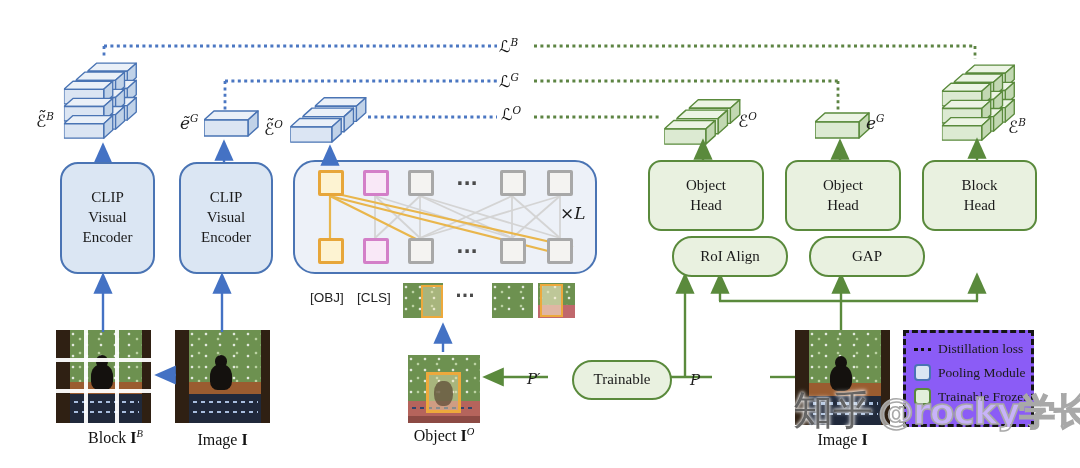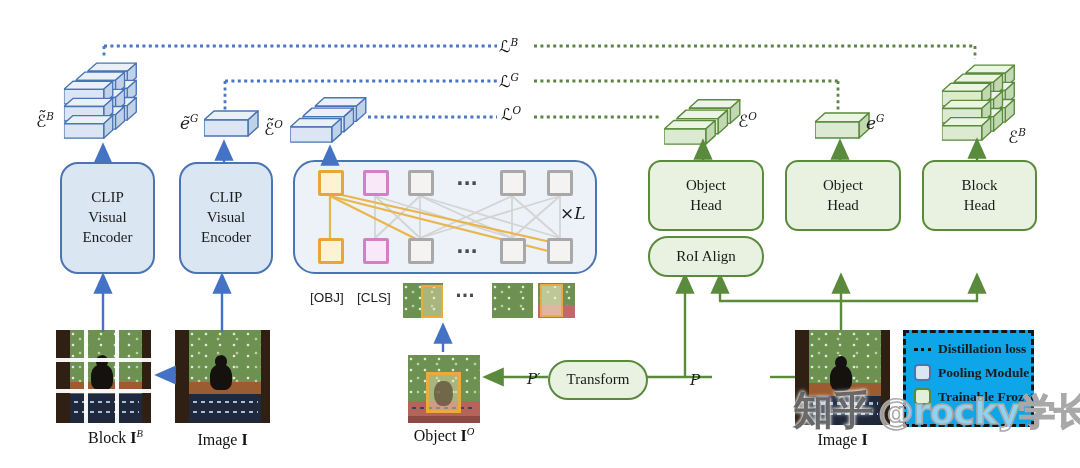--- a/index.html
+++ b/index.html
@@ -5,21 +5,21 @@
   html,body{margin:0;padding:0;background:#fff;}
   #canvas{position:relative;width:1080px;height:468px;background:#ffffff;overflow:hidden;
           font-family:"Liberation Serif",serif;color:#1a1a1a;}
   
   .fbox{position:absolute;background:#dbe6f3;border:2.5px solid #4a74b4;border-radius:18px;
         display:flex;align-items:center;justify-content:center;text-align:center;
         font-size:15px;line-height:1.32;white-space:pre-line;z-index:4;}
   .gbox{position:absolute;background:#e9f1e0;border:2.5px solid #5a8a3c;border-radius:13px;
         display:flex;align-items:center;justify-content:center;text-align:center;
         font-size:15px;line-height:1.3;white-space:pre-line;z-index:4;}
-  .gbox.small{border-radius:20px;}
+  .gbox.small{border-radius:20px;margin-left:24px;}
   
   .panel{position:absolute;left:293px;top:160px;width:300px;height:110px;background:#edf1f8;
          border:2.5px solid #4a74b4;border-radius:22px;z-index:2;}
   .tok{position:absolute;width:20px;height:20px;border:3px solid #a8a8a8;background:#f4f3f1;
        border-radius:2px;z-index:4;}
   .tok.yellow{border-color:#e7a63a;background:#fdf3d2;}
   .tok.pink{border-color:#d37fc8;background:#f9e8f7;}
   .dots{position:absolute;font-family:"DejaVu Sans",sans-serif;font-weight:bold;color:#4a4a4a;z-index:4;}
   
   .mlabel{position:absolute;z-index:5;font-size:17px;}
@@ -41,32 +41,32 @@
   .ph-dog-body{position:absolute;left:37%;top:37%;width:23%;height:27%;background:#14110e;
                border-radius:48% 48% 35% 35%;}
   .ph-dog-head{position:absolute;left:42%;top:27%;width:13%;height:14%;background:#14110e;border-radius:50%;}
   .gridline{position:absolute;background:#fff;opacity:.95;z-index:3;}
   .obj-box{position:absolute;border:3px solid #eda93c;background:rgba(240,226,180,.45);z-index:3;}
   .img-label{position:absolute;z-index:5;font-size:16px;text-align:center;color:#111;}
   .img-label .ibase{font-weight:bold;}
   .img-label sup{font-size:10.5px;font-style:italic;}
   
   .legend{position:absolute;left:903px;top:330px;width:131px;height:97px;border:3px dashed #151515;
-          background:#0ea5e9;z-index:6;box-sizing:border-box;padding:8px 8px 6px 8px;font-weight:bold;}
+          background:#8b5cf6;z-index:6;box-sizing:border-box;padding:8px 8px 6px 8px;}
   .legend-row{display:flex;align-items:center;margin-bottom:7px;}
   .legend-row .ltext{font-size:13.5px;margin-left:7px;white-space:nowrap;}
   .lic-dots{width:17px;height:3px;flex:0 0 17px;
             background:repeating-linear-gradient(90deg,#111 0 3.5px,transparent 3.5px 7px);}
   .lic-sq{width:13px;height:13px;flex:0 0 13px;border-radius:4px;}
   .lic-sq.blue{border:2.5px solid #4a74b4;background:#dbe6f3;}
   .lic-sq.green{border:2.5px solid #5a8a3c;background:#e2efda;}
   
   .watermark{position:absolute;left:793px;top:383px;width:290px;z-index:9;white-space:nowrap;
              font-family:"DejaVu Sans",sans-serif;}
-  .wm-brand{font-size:40px;font-weight:bold;color:rgba(70,70,70,.8);
+  .wm-brand{font-size:40px;font-weight:normal;color:rgba(70,70,70,.8);
             text-shadow:0 0 3px #fff,0 0 5px #fff;}
   .wm-handle{font-size:36px;font-weight:bold;color:rgba(252,252,252,.55);
              -webkit-text-stroke:1.6px #a8a8a8;letter-spacing:-1px;}
   svg.layer{position:absolute;left:0;top:0;z-index:3;}
   svg.stack{position:absolute;z-index:2;}
 </style>
 </head>
 <body>
 
 <div id="canvas">
@@ -194,21 +194,21 @@
         <use href="#cuboid" x="2" y="45"></use>
         <use href="#cuboid" x="2" y="64"></use>
     </g>
   </svg>
 
   <span class="mlabel" style="left:36px;top:110px"><span class="mbase">ℰ̃</span><sup>B</sup></span>
   <span class="mlabel" style="left:180px;top:112px"><span class="mbase">ẽ</span><sup>G</sup></span>
   <span class="mlabel" style="left:264px;top:118px"><span class="mbase">ℰ̃</span><sup>O</sup></span>
   <span class="mlabel" style="left:738px;top:110px"><span class="mbase">ℰ</span><sup>O</sup></span>
   <span class="mlabel" style="left:866px;top:112px"><span class="mbase">e</span><sup>G</sup></span>
-  <span class="mlabel" style="left:1008px;top:126px"><span class="mbase">ℰ</span><sup>B</sup></span>
+  <span class="mlabel" style="left:1008px;top:116px"><span class="mbase">ℰ</span><sup>B</sup></span>
 
   <span class="mlabel losslab" style="left:499px;top:36px"><span class="mbase">ℒ</span><sup>B</sup></span>
   <span class="mlabel losslab" style="left:499px;top:71px"><span class="mbase">ℒ</span><sup>G</sup></span>
   <span class="mlabel losslab" style="left:501px;top:104px"><span class="mbase">ℒ</span><sup>O</sup></span>
 
   <div class="fbox" style="left:60px;top:162px;width:91px;height:108px"><span>CLIP
 Visual
 Encoder</span></div>
   <div class="fbox" style="left:179px;top:162px;width:90px;height:108px"><span>CLIP
 Visual
@@ -242,21 +242,22 @@
     <div class="obj-box" style="left:6%;top:4%;width:52%;height:82%;border-width:2.5px;background:rgba(245,235,200,.6)"></div>
   </div>
 
   <div class="gbox" style="left:648px;top:160px;width:112px;height:67px"><span>Object
 Head</span></div>
   <div class="gbox" style="left:785px;top:160px;width:112px;height:67px"><span>Object
 Head</span></div>
   <div class="gbox" style="left:922px;top:160px;width:111px;height:67px"><span>Block
 Head</span></div>
   <div class="gbox small" style="left:648px;top:236px;width:112px;height:37px"><span>RoI Align</span></div>
-  <div class="gbox small" style="left:548px;top:360px;width:96px;height:36px"><span>Transform</span></div>
+  <div class="gbox small" style="left:785px;top:236px;width:112px;height:37px"><span>GAP</span></div>
+  <div class="gbox small" style="left:548px;top:360px;width:96px;height:36px"><span>Trainable</span></div>
 
   <span class="mlabel" style="left:527px;top:368px;font-size:15px"><span class="mbase">P′</span><sup></sup></span>
   <span class="mlabel" style="left:690px;top:369px;font-size:15px"><span class="mbase">P</span><sup></sup></span>
 
   <div class="photo" style="left:56px;top:330px;width:95px;height:93px">
     <div class="ph-grass grass-bg"></div>
     <div class="ph-ledge"></div>
     <div class="ph-mat">
       <div class="mat-line" style="top:22%"></div>
         <div class="mat-line" style="top:58%"></div>

